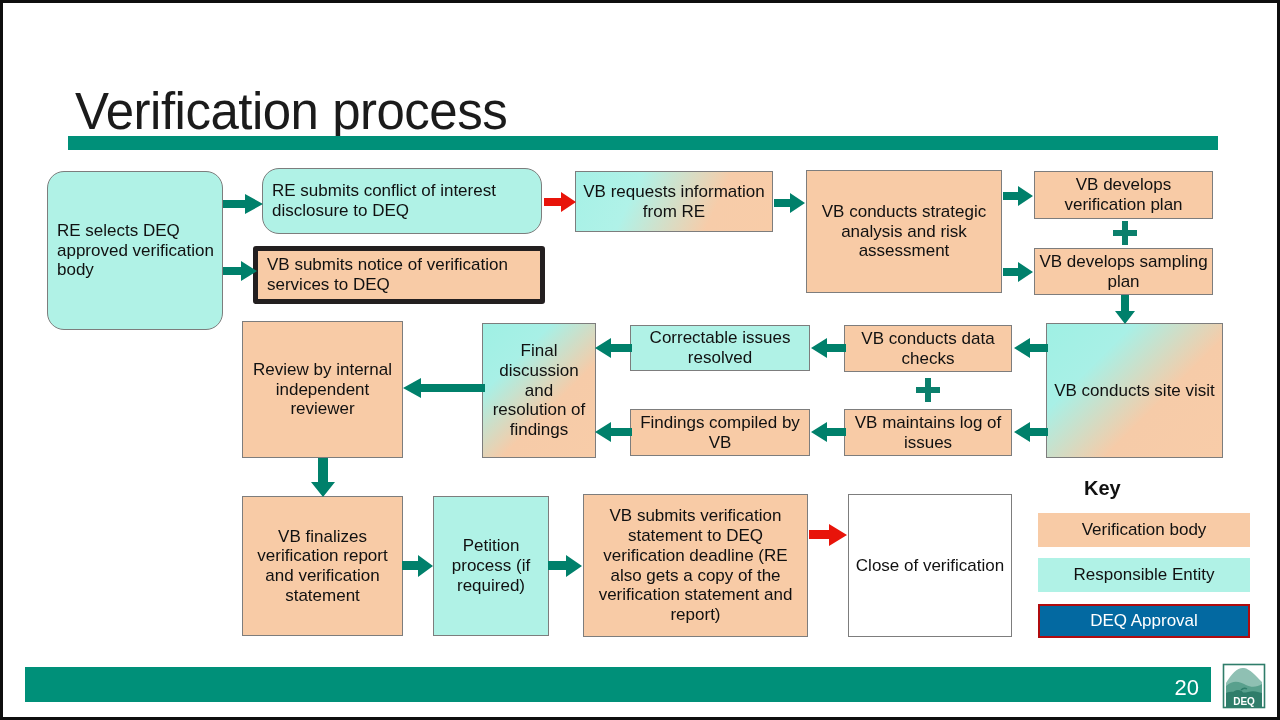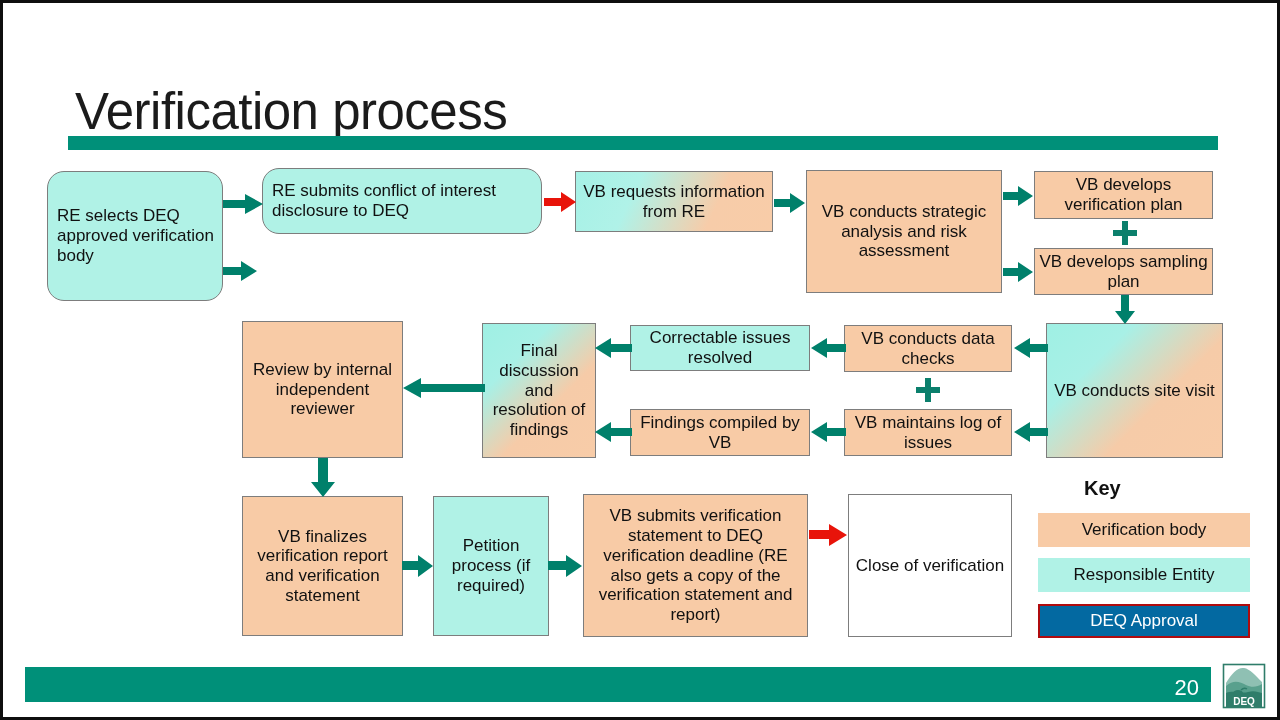--- a/index.html
+++ b/index.html
@@ -114,28 +114,31 @@
 </style>
 </head>
 <body>
 
 <div id="slide">
 <div id="canvas">
 
   <div class="title">Verification process</div>
   <div class="accentbar"></div>
 
-  <div class="box cyan textleft" style="left:44px; top:168px; width:176px; height:130px;">
+  <div class="box cyan textleft" style="left:44px; top:168px; width:176px; height:159px;">
     <span>RE selects DEQ approved verification body</span>
   </div>
 
   <div class="box cyan textleft" style="left:259px; top:165px; width:280px; height:66px;">
     <span>RE submits conflict of interest disclosure to DEQ</span>
   </div>
 
+  <div class="box peach heavy textleft" style="left:250px; top:243px; width:292px; height:58px; font-size:17px;">
+    <span>VB submits notice of verification services to DEQ</span>
+  </div>
 
   <div class="box gradh" style="left:572px; top:168px; width:198px; height:61px;">
     <span>VB requests information from RE</span>
   </div>
 
   <div class="box peach" style="left:803px; top:167px; width:196px; height:123px;">
     <span>VB conducts strategic analysis and risk assessment</span>
   </div>
 
   <div class="box peach" style="left:1031px; top:168px; width:179px; height:48px;">

